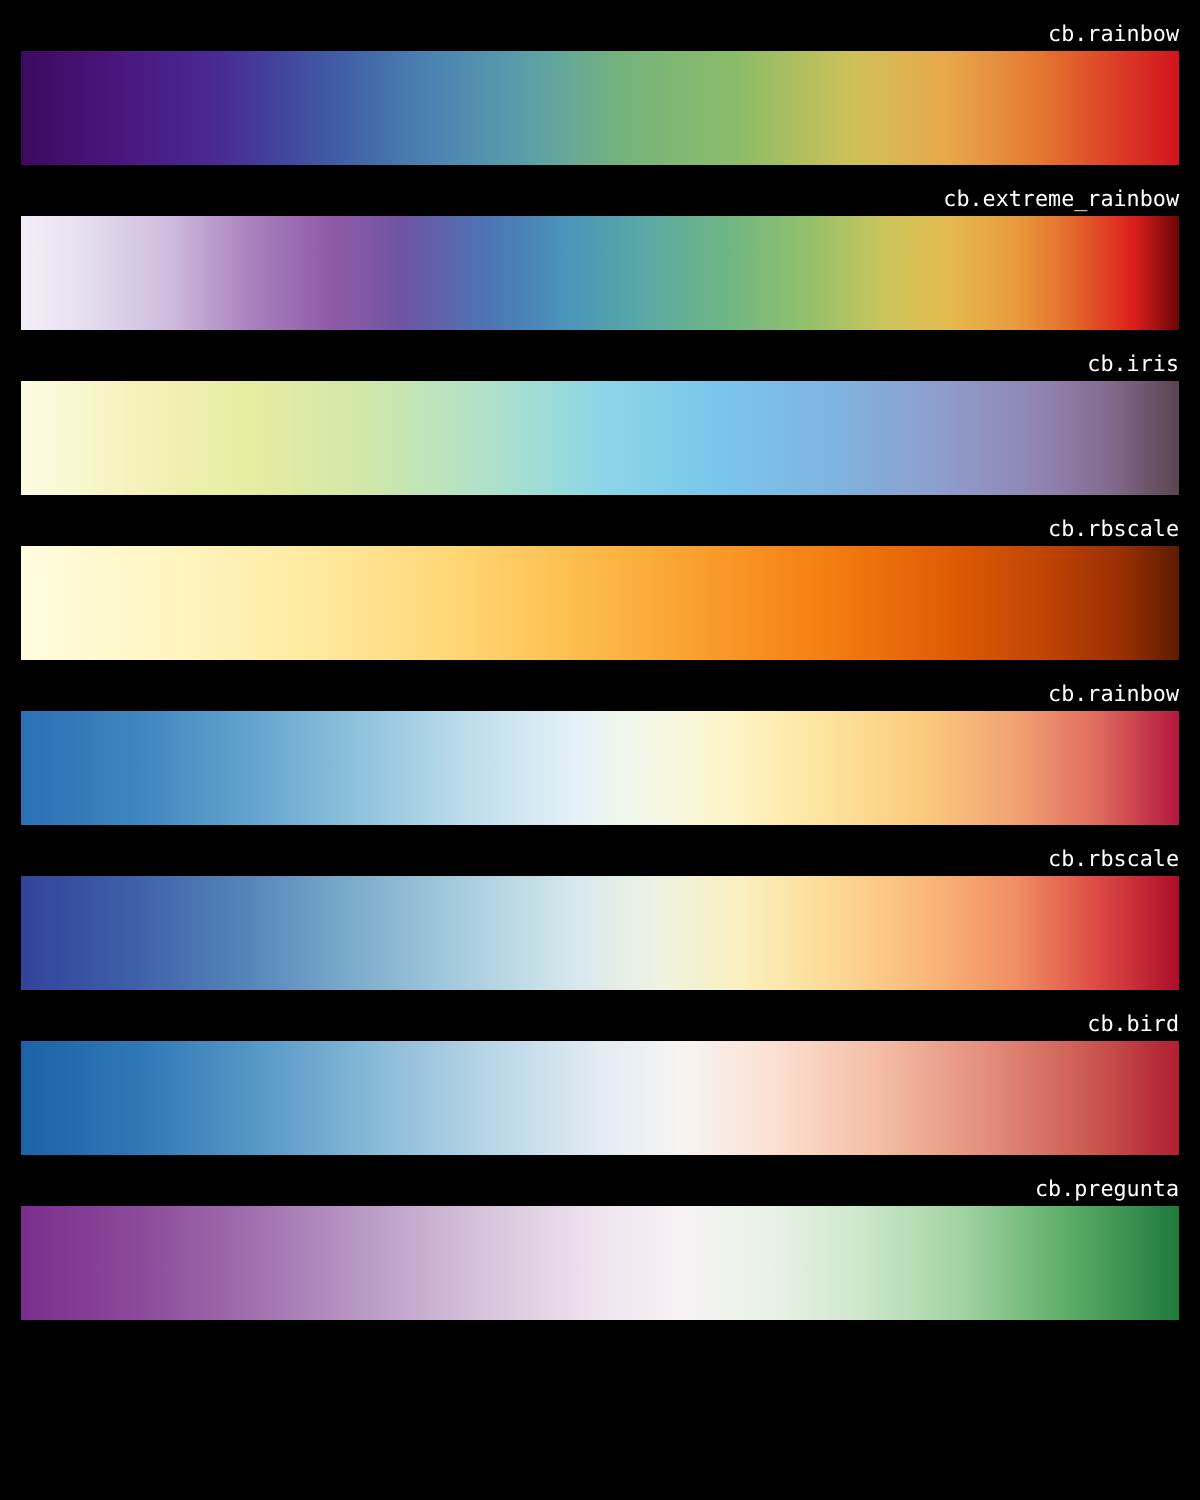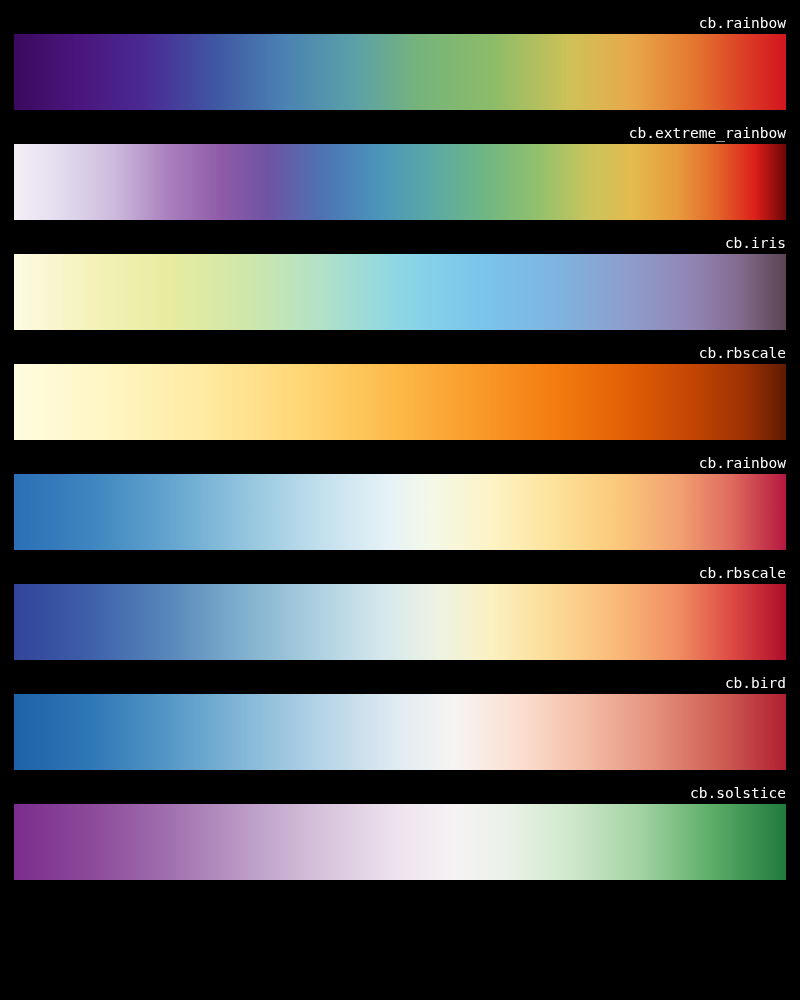--- a/index.html
+++ b/index.html
@@ -71,16 +71,16 @@
     </div>
     <div class="cmap-row" style="top: 562px;">
       <div class="cmap-label">cb.rbscale</div>
       <div class="cmap-bar" style="left: 14px; width: 772px; height: 76px; top: 22px; background: linear-gradient(to right, rgb(50, 68, 154) 0%, rgb(61, 93, 168) 9%, rgb(83, 131, 184) 19%, rgb(125, 173, 204) 29%, rgb(171, 207, 224) 39%, rgb(214, 232, 236) 48%, rgb(238, 243, 226) 55%, rgb(251, 240, 192) 62%, rgb(252, 218, 148) 70%, rgb(250, 185, 120) 78%, rgb(240, 141, 98) 86%, rgb(221, 74, 68) 93%, rgb(173, 13, 42) 100%);"></div>
     </div>
     <div class="cmap-row" style="top: 672px;">
       <div class="cmap-label">cb.bird</div>
       <div class="cmap-bar" style="left: 14px; width: 772px; height: 76px; top: 22px; background: linear-gradient(to right, rgb(28, 98, 168) 0%, rgb(47, 120, 182) 10%, rgb(84, 151, 198) 20%, rgb(133, 184, 216) 30%, rgb(182, 212, 230) 40%, rgb(226, 236, 242) 50%, rgb(247, 244, 242) 57%, rgb(251, 224, 210) 65%, rgb(244, 189, 166) 74%, rgb(228, 144, 124) 83%, rgb(205, 91, 82) 92%, rgb(176, 31, 49) 100%);"></div>
     </div>
     <div class="cmap-row" style="top: 782px;">
-      <div class="cmap-label">cb.solstice</div>
+      <div class="cmap-label">cb.pregunta</div>
       <div class="cmap-bar" style="left: 14px; width: 772px; height: 76px; top: 22px; background: linear-gradient(to right, rgb(123, 45, 142) 0%, rgb(140, 74, 154) 10%, rgb(160, 111, 174) 20%, rgb(187, 155, 198) 30%, rgb(215, 195, 220) 40%, rgb(238, 228, 238) 50%, rgb(246, 242, 244) 57%, rgb(234, 242, 232) 64%, rgb(207, 232, 204) 72%, rgb(163, 211, 164) 81%, rgb(95, 175, 106) 90%, rgb(31, 122, 60) 100%);"></div>
     </div>
   </div>
 
 </body></html>

